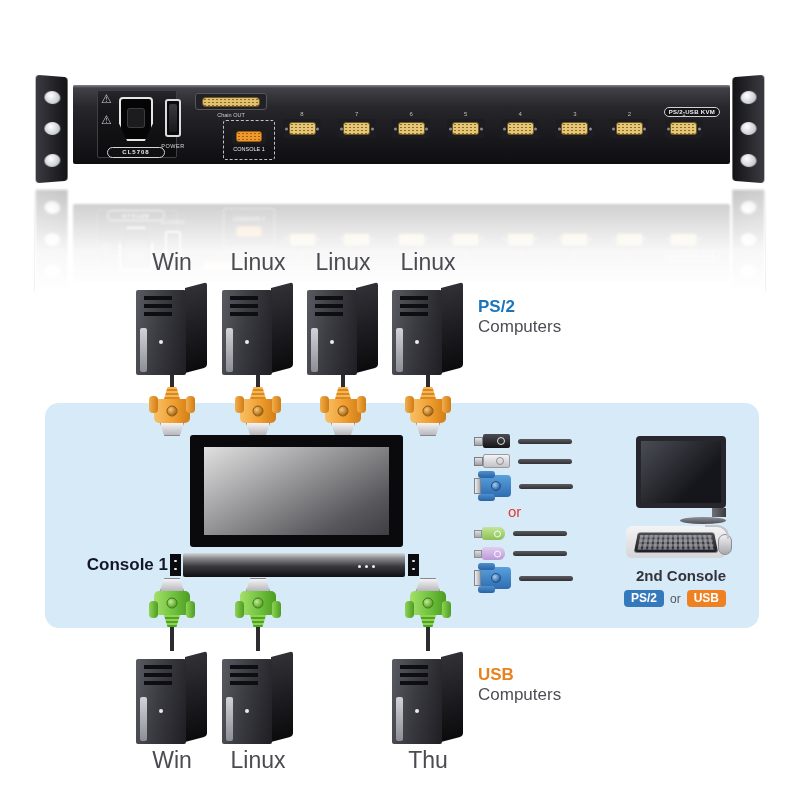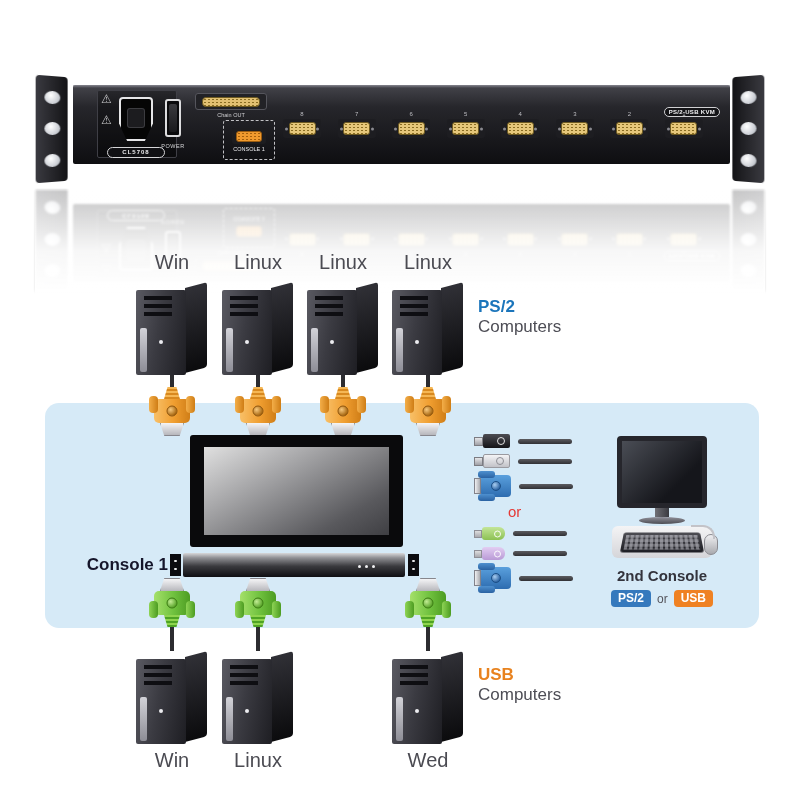--- a/index.html
+++ b/index.html
@@ -72,21 +72,21 @@
   .refl-fade { position:absolute; left:35px; top:190px; width:730px; height:112px; pointer-events:none;
           background:linear-gradient(180deg, rgba(255,255,255,.3) 0%, rgba(255,255,255,.9) 55%, #ffffff 92%); }
 
   
   .panel { position:absolute; left:45px; top:403px; width:714px; height:225px;
            background:#d6eaf7; border-radius:14px; }
 
   
   .col { position:absolute; width:110px; display:flex; flex-direction:column; align-items:center; }
   .col.top { top:250px; } .col.bot { top:578px; }
-  .pc-name { font-size:20px; color:#4b4b52; height:26px; line-height:24px; margin-bottom:4px; }
+  .pc-name { font-size:23px; color:#4b4b52; height:26px; line-height:24px; margin-bottom:4px; }
   .pc-name.below { margin-top:4px; margin-bottom:0; }
   .tower { position:relative; width:72px; height:95px; flex:none; }
   .tower::after { content:''; position:absolute; left:10px; bottom:-4px; width:78px; height:10px;
           background:radial-gradient(ellipse, rgba(0,0,0,.22), transparent 70%); z-index:-1; }
   .t-side { position:absolute; left:49px; top:8px; width:22px; height:85px;
           background:linear-gradient(180deg,#303036,#0b0b0d); transform:skewY(-15deg);
           transform-origin:0 0; border-radius:0 3px 3px 0; }
   .t-front { position:absolute; left:0; top:10px; width:50px; height:85px; border-radius:2px;
           background:linear-gradient(100deg,#5a5a62 0%,#3b3b42 45%,#1e1e23 100%); }
   .t-vents { position:absolute; left:8px; top:6px; width:28px; height:24px;
@@ -184,21 +184,21 @@
           background:linear-gradient(180deg,#dededf,#a9a9af); }
   .ps2p .pbody { width:23px; height:13px; border-radius:3px 6px 6px 3px; position:relative; flex:none; }
   .ps2p.green .pbody  { background:linear-gradient(180deg,#c3e598,#8cc153); }
   .ps2p.purple .pbody { background:linear-gradient(180deg,#e2cdf2,#b99ad6); }
   .ps2p .pbody::after { content:''; position:absolute; right:4px; top:50%; transform:translateY(-50%);
           width:5px; height:5px; border-radius:50%; border:1px solid rgba(255,255,255,.9); }
   .or-mid { margin:6px 0 0 34px; font-size:15px; color:#e53935; }
 
   
   .sc { position:absolute; left:598px; top:436px; width:128px; display:flex; flex-direction:column;
-        align-items:center; z-index:1; }
+        align-items:flex-end; z-index:1; }
   .mon2 { width:90px; height:72px; border:5px solid #26262c; border-radius:4px;
         background:linear-gradient(135deg,#4a4d55,#15161b 70%); }
   .neck { width:14px; height:9px; background:linear-gradient(90deg,#707076,#3a3a40); }
   .mbase { width:46px; height:7px; border-radius:50%; background:linear-gradient(180deg,#90909a,#4c4c52); }
   .tray { position:relative; margin-top:2px; width:100px; height:32px; border-radius:6px;
         background:linear-gradient(180deg,#f4f4f5,#d5d5d9); display:flex; align-items:center; justify-content:center; }
   .kb2 { width:80px; height:22px; border-radius:3px; background:linear-gradient(180deg,#4e4e54,#1d1d23);
         transform:perspective(90px) rotateX(24deg); position:relative; }
   .kb2::after { content:''; position:absolute; inset:3px;
         background:repeating-linear-gradient(90deg, rgba(180,180,188,.55) 0 3px, transparent 3px 5px),
@@ -598,21 +598,21 @@
     </div>
     <div class="vcable"></div>
     <div class="tower">
       <div class="t-side"></div>
       <div class="t-front">
           <div class="t-vents"></div>
           <div class="t-led"></div>
           <div class="t-strip"></div>
         </div>
     </div>
-    <div class="pc-name below">Wed</div>
+    <div class="pc-name below">Thu</div>
   </div>
 
   <div class="caption cap-usb">
     <div class="hl">USB</div>
     <div>Computers</div>
   </div>
 
 </div>
 
 </body></html>

